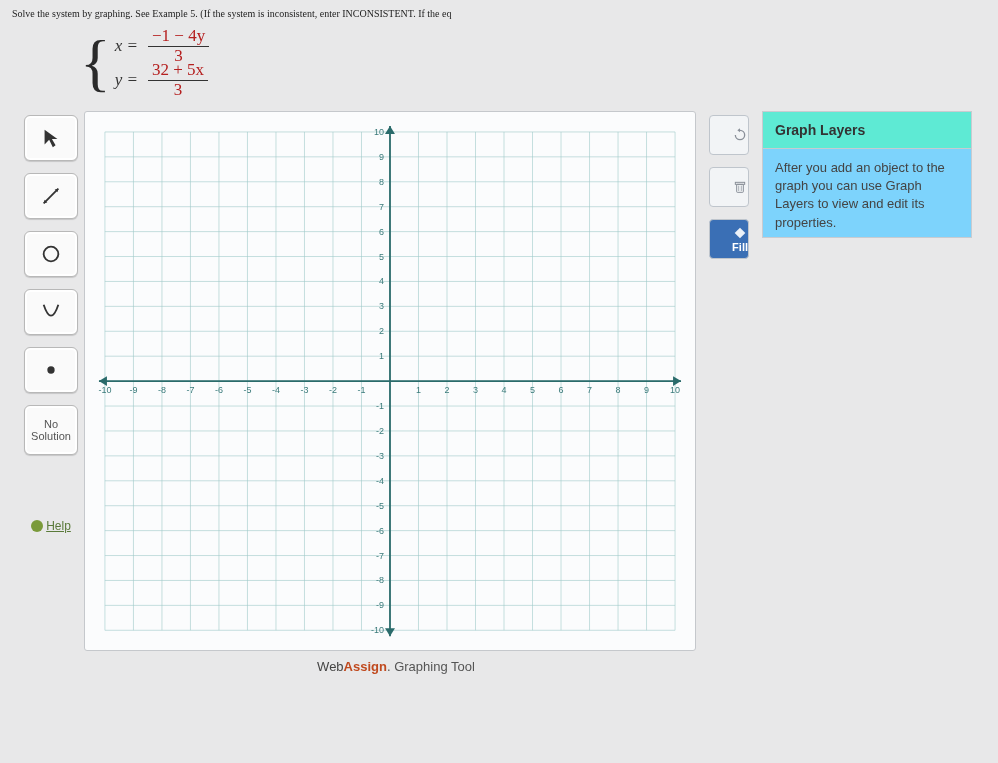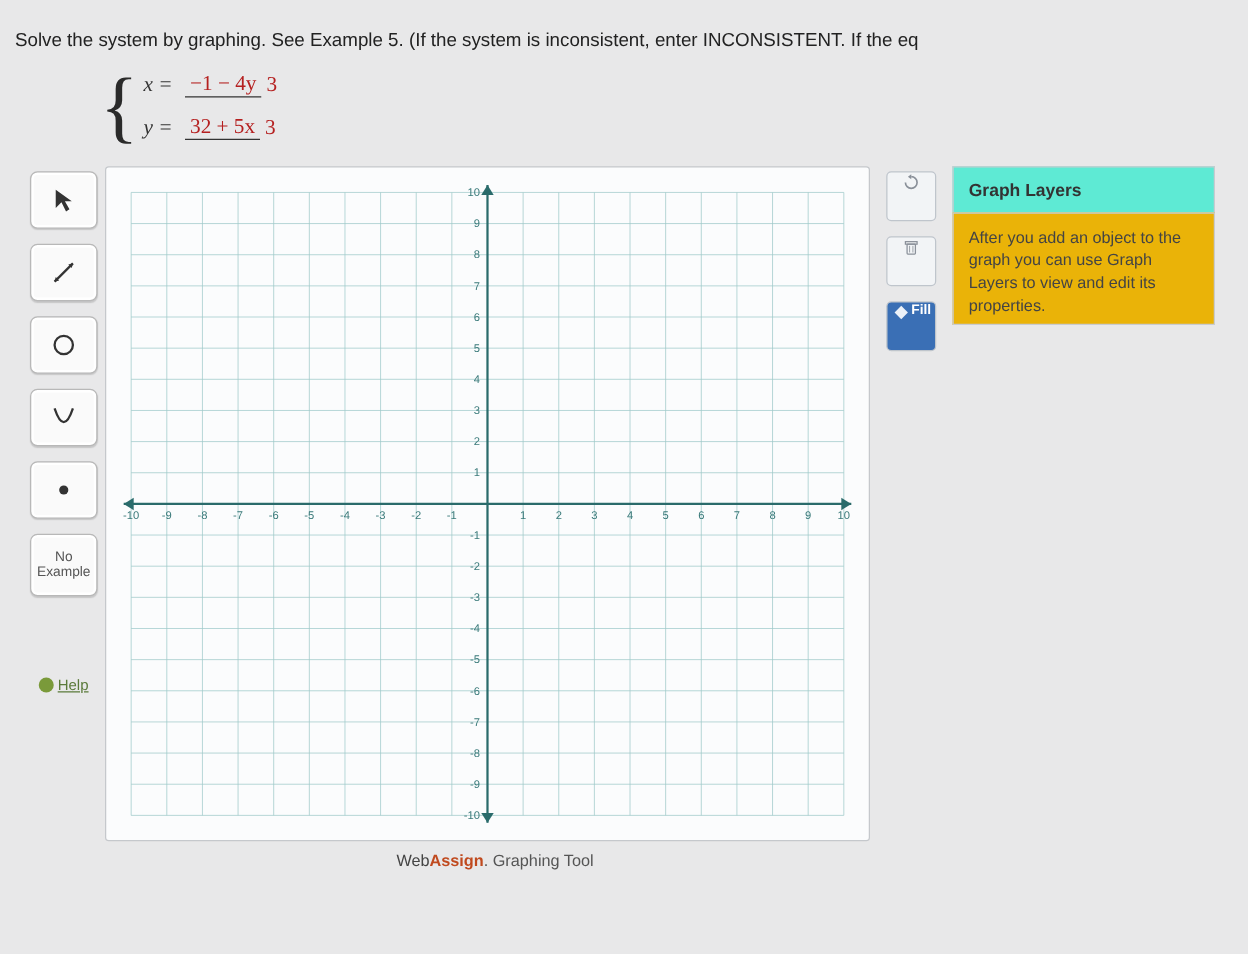--- a/index.html
+++ b/index.html
@@ -5,44 +5,45 @@
   * { box-sizing: border-box; margin: 0; padding: 0; }
   body {
     font-family: Arial, Helvetica, sans-serif;
     background: #e8e8e9;
     width: 998px;
     height: 763px;
     overflow: hidden;
     color: #333;
   }
   .question {
-    padding: 24px 12px 4px 12px;
-    font-size: 15px;
+    padding: 8px 12px 4px 12px;
+    font-size: 10px;
     color: #222;
+    font-family: Liberation Serif, serif;
   }
   .equation-block {
     margin: 6px 0 10px 80px;
   }
   .brace-wrap {
     display: flex;
     align-items: center;
   }
   .brace {
     font-size: 64px;
     line-height: 64px;
     font-family: Georgia, serif;
     color: #2a2a2a;
     margin-right: 4px;
   }
   .eqs { font-family: Georgia, serif; font-size: 17px; }
   .eq-row { display: flex; align-items: center; height: 34px; }
   .eq-var { font-style: italic; padding-right: 6px; }
   .frac {
     display: inline-flex;
-    flex-direction: row;
+    flex-direction: column;
     align-items: center;
     line-height: 1.1;
     margin-left: 4px;
   }
   .frac .num { border-bottom: 1.2px solid #333; padding: 0 4px; }
   .frac .den { padding: 0 4px; }
   .red { color: #b52020; }
 
   .widget {
     margin: 0 0 0 18px;
@@ -116,22 +117,22 @@
     display: flex;
     flex-direction: column;
     gap: 12px;
     align-items: center;
   }
   .action-btn {
     width: 40px; height: 40px;
     border: 1px solid #bfc5cc;
     border-radius: 4px;
     background: #f2f4f6;
-    display: flex; flex-direction: row;
-    align-items: flex-start; justify-content: center;
+    display: flex; flex-direction: column;
+    align-items: flex-end; justify-content: center;
     font-size: 9px; color: #6a7580;
     cursor: pointer;
   }
   .action-btn.fill {
     background: #3a6fb5;
     color: #fff;
     font-weight: bold;
     font-size: 11px;
   }
   .action-btn svg { width: 16px; height: 16px; }
@@ -143,21 +144,21 @@
   .layers-header {
     background: #5eead4;
     border: 1px solid #c8cbd0;
     border-bottom: none;
     padding: 10px 12px;
     font-size: 14px;
     font-weight: bold;
     color: #333;
   }
   .layers-body {
-    background: #eab308;
+    background: #7dd3fc;
     border: 1px solid #c8cbd0;
     padding: 10px 12px;
     font-size: 13px;
     color: #444;
     line-height: 1.4;
     height: 90px;
   }
 </style>
 </head>
 <body>
@@ -211,21 +212,21 @@
           <path d="M4 4 Q12 28 20 4" fill="none" stroke="#333" stroke-width="2"></path>
         </svg>
     </div>
     <div class="tool">
       <svg viewBox="0 0 24 24">
           <circle cx="12" cy="12" r="4" fill="#333"></circle>
         </svg>
     </div>
     <div class="tool tall">
       <span>No</span>
-      <span>Example</span>
+      <span>Solution</span>
     </div>
     <div class="help">
       <span class="dot"></span>
       <span>Help</span>
     </div>
   </div>
 
   <div class="graph-panel">
     <svg id="graph-svg" viewBox="0 0 612 540">
         <line x1="20" y1="520" x2="20" y2="20" stroke="#9fc9c9" stroke-width="0.6"></line>

